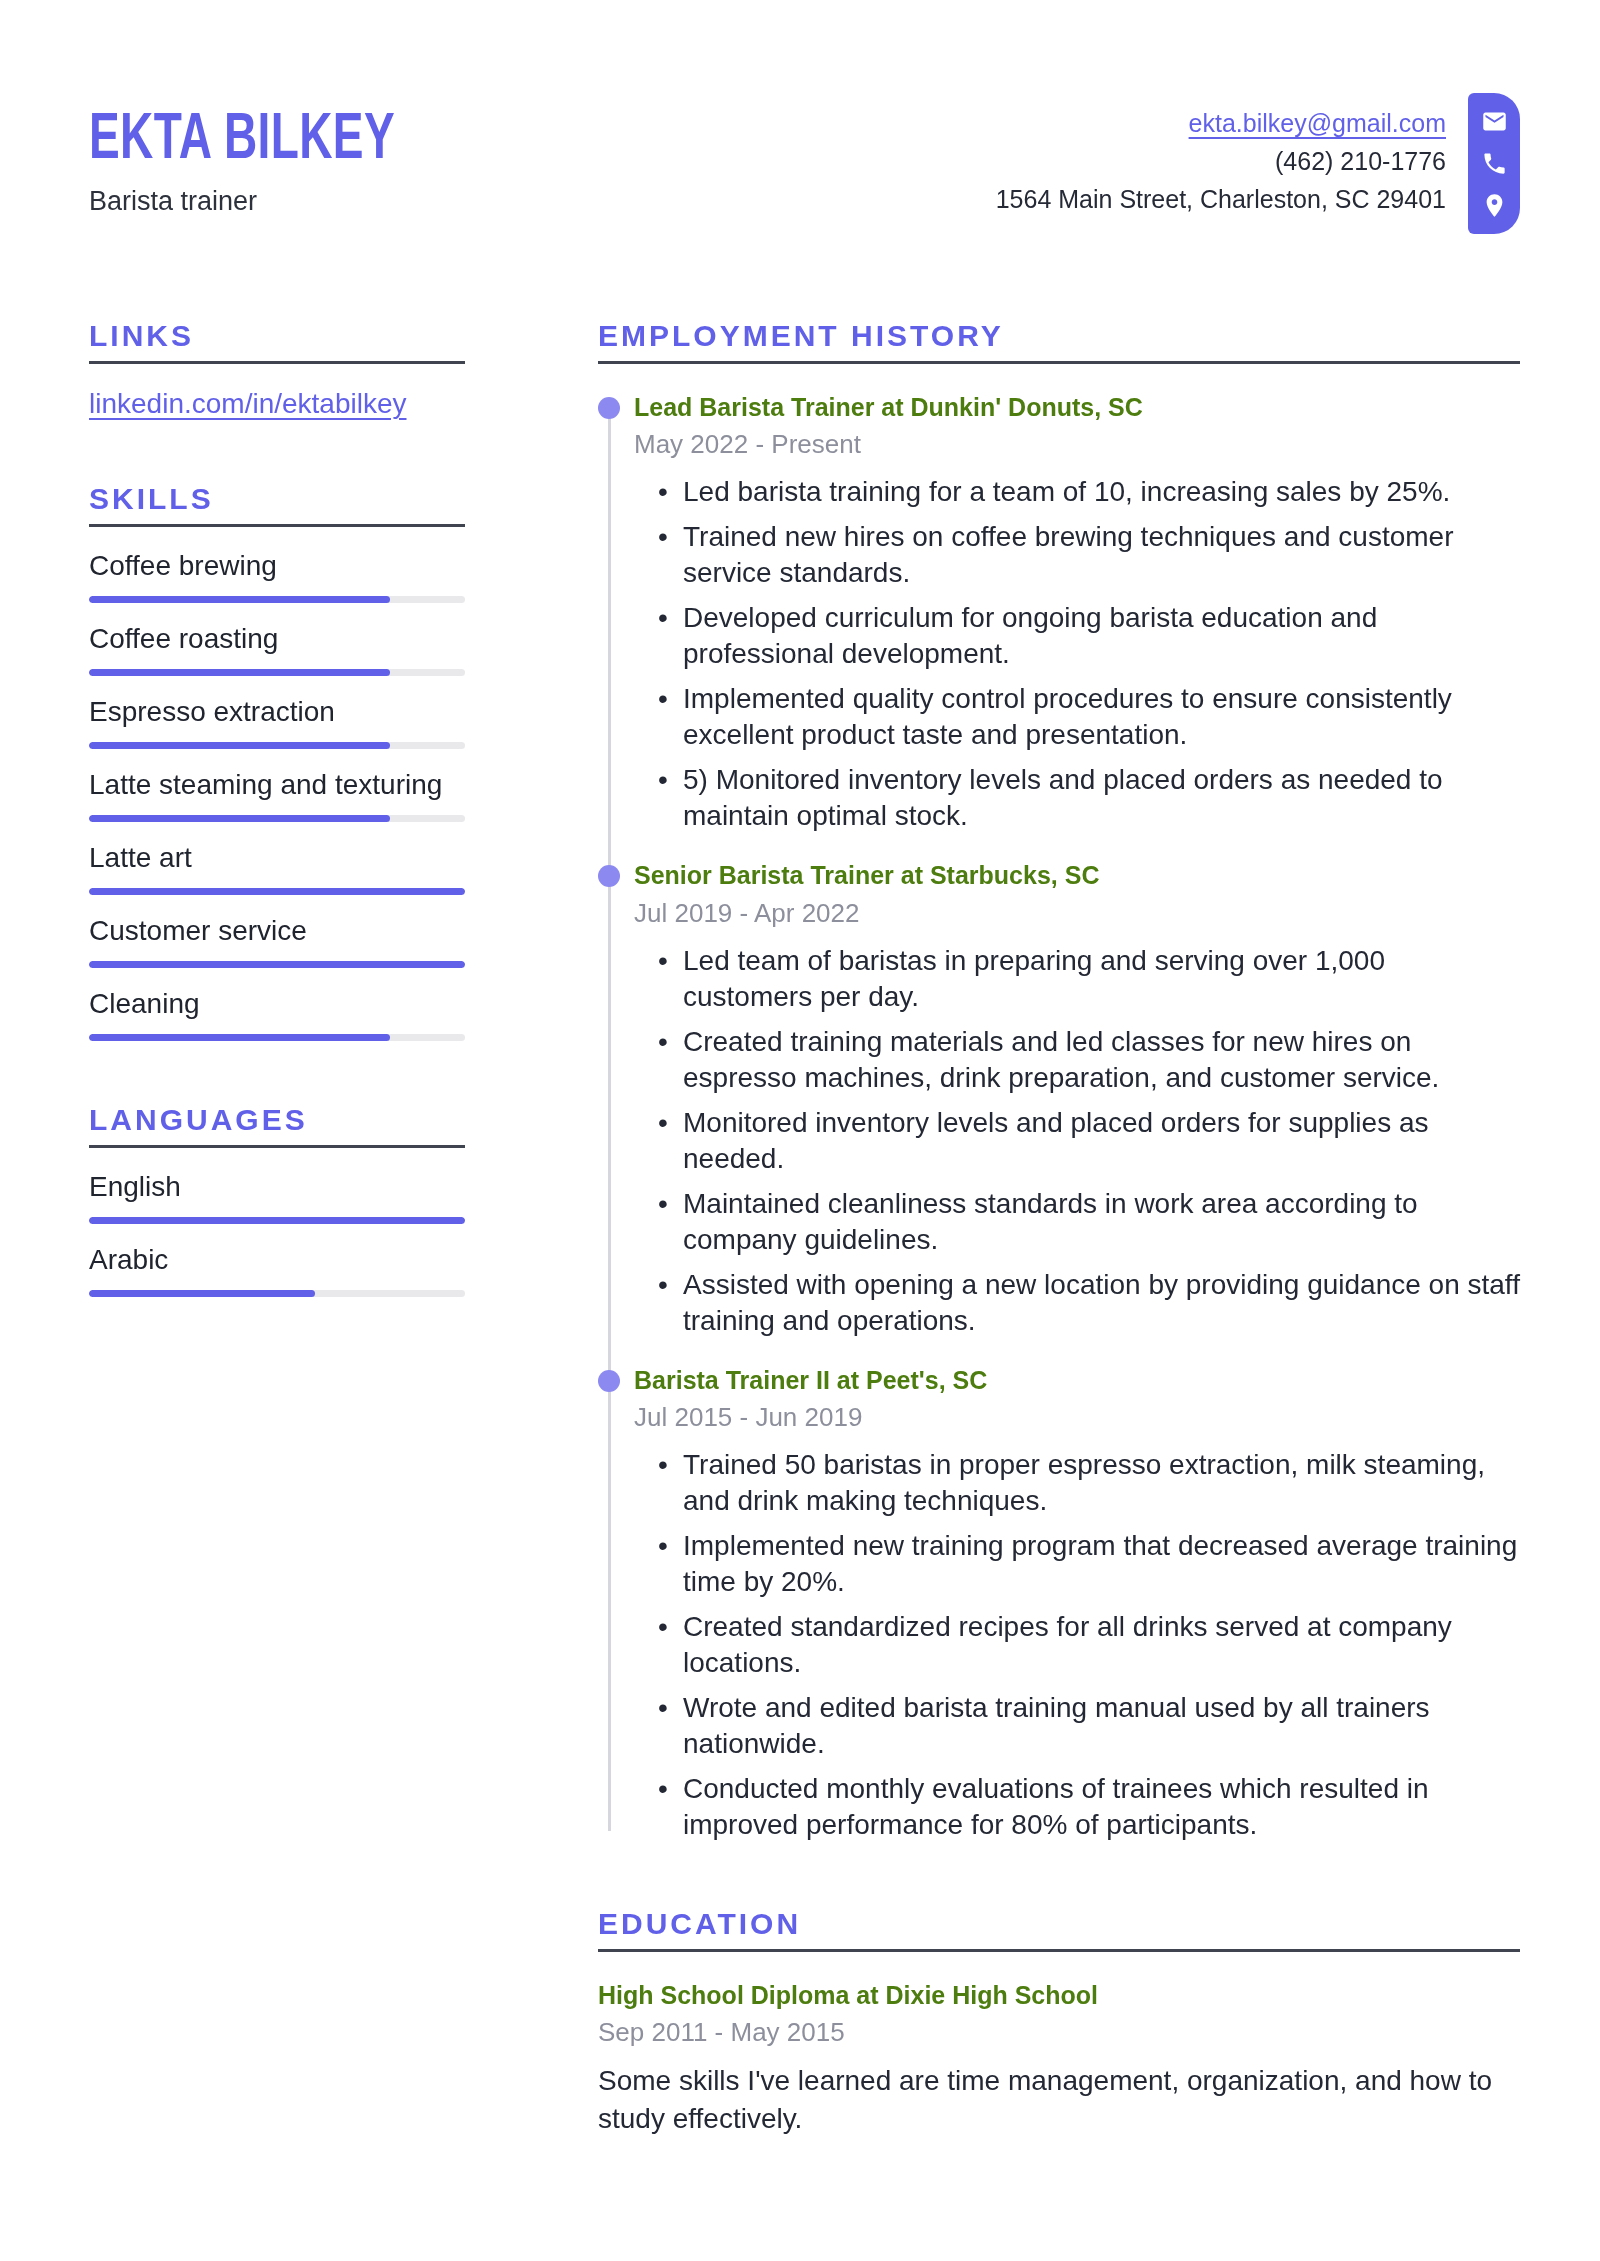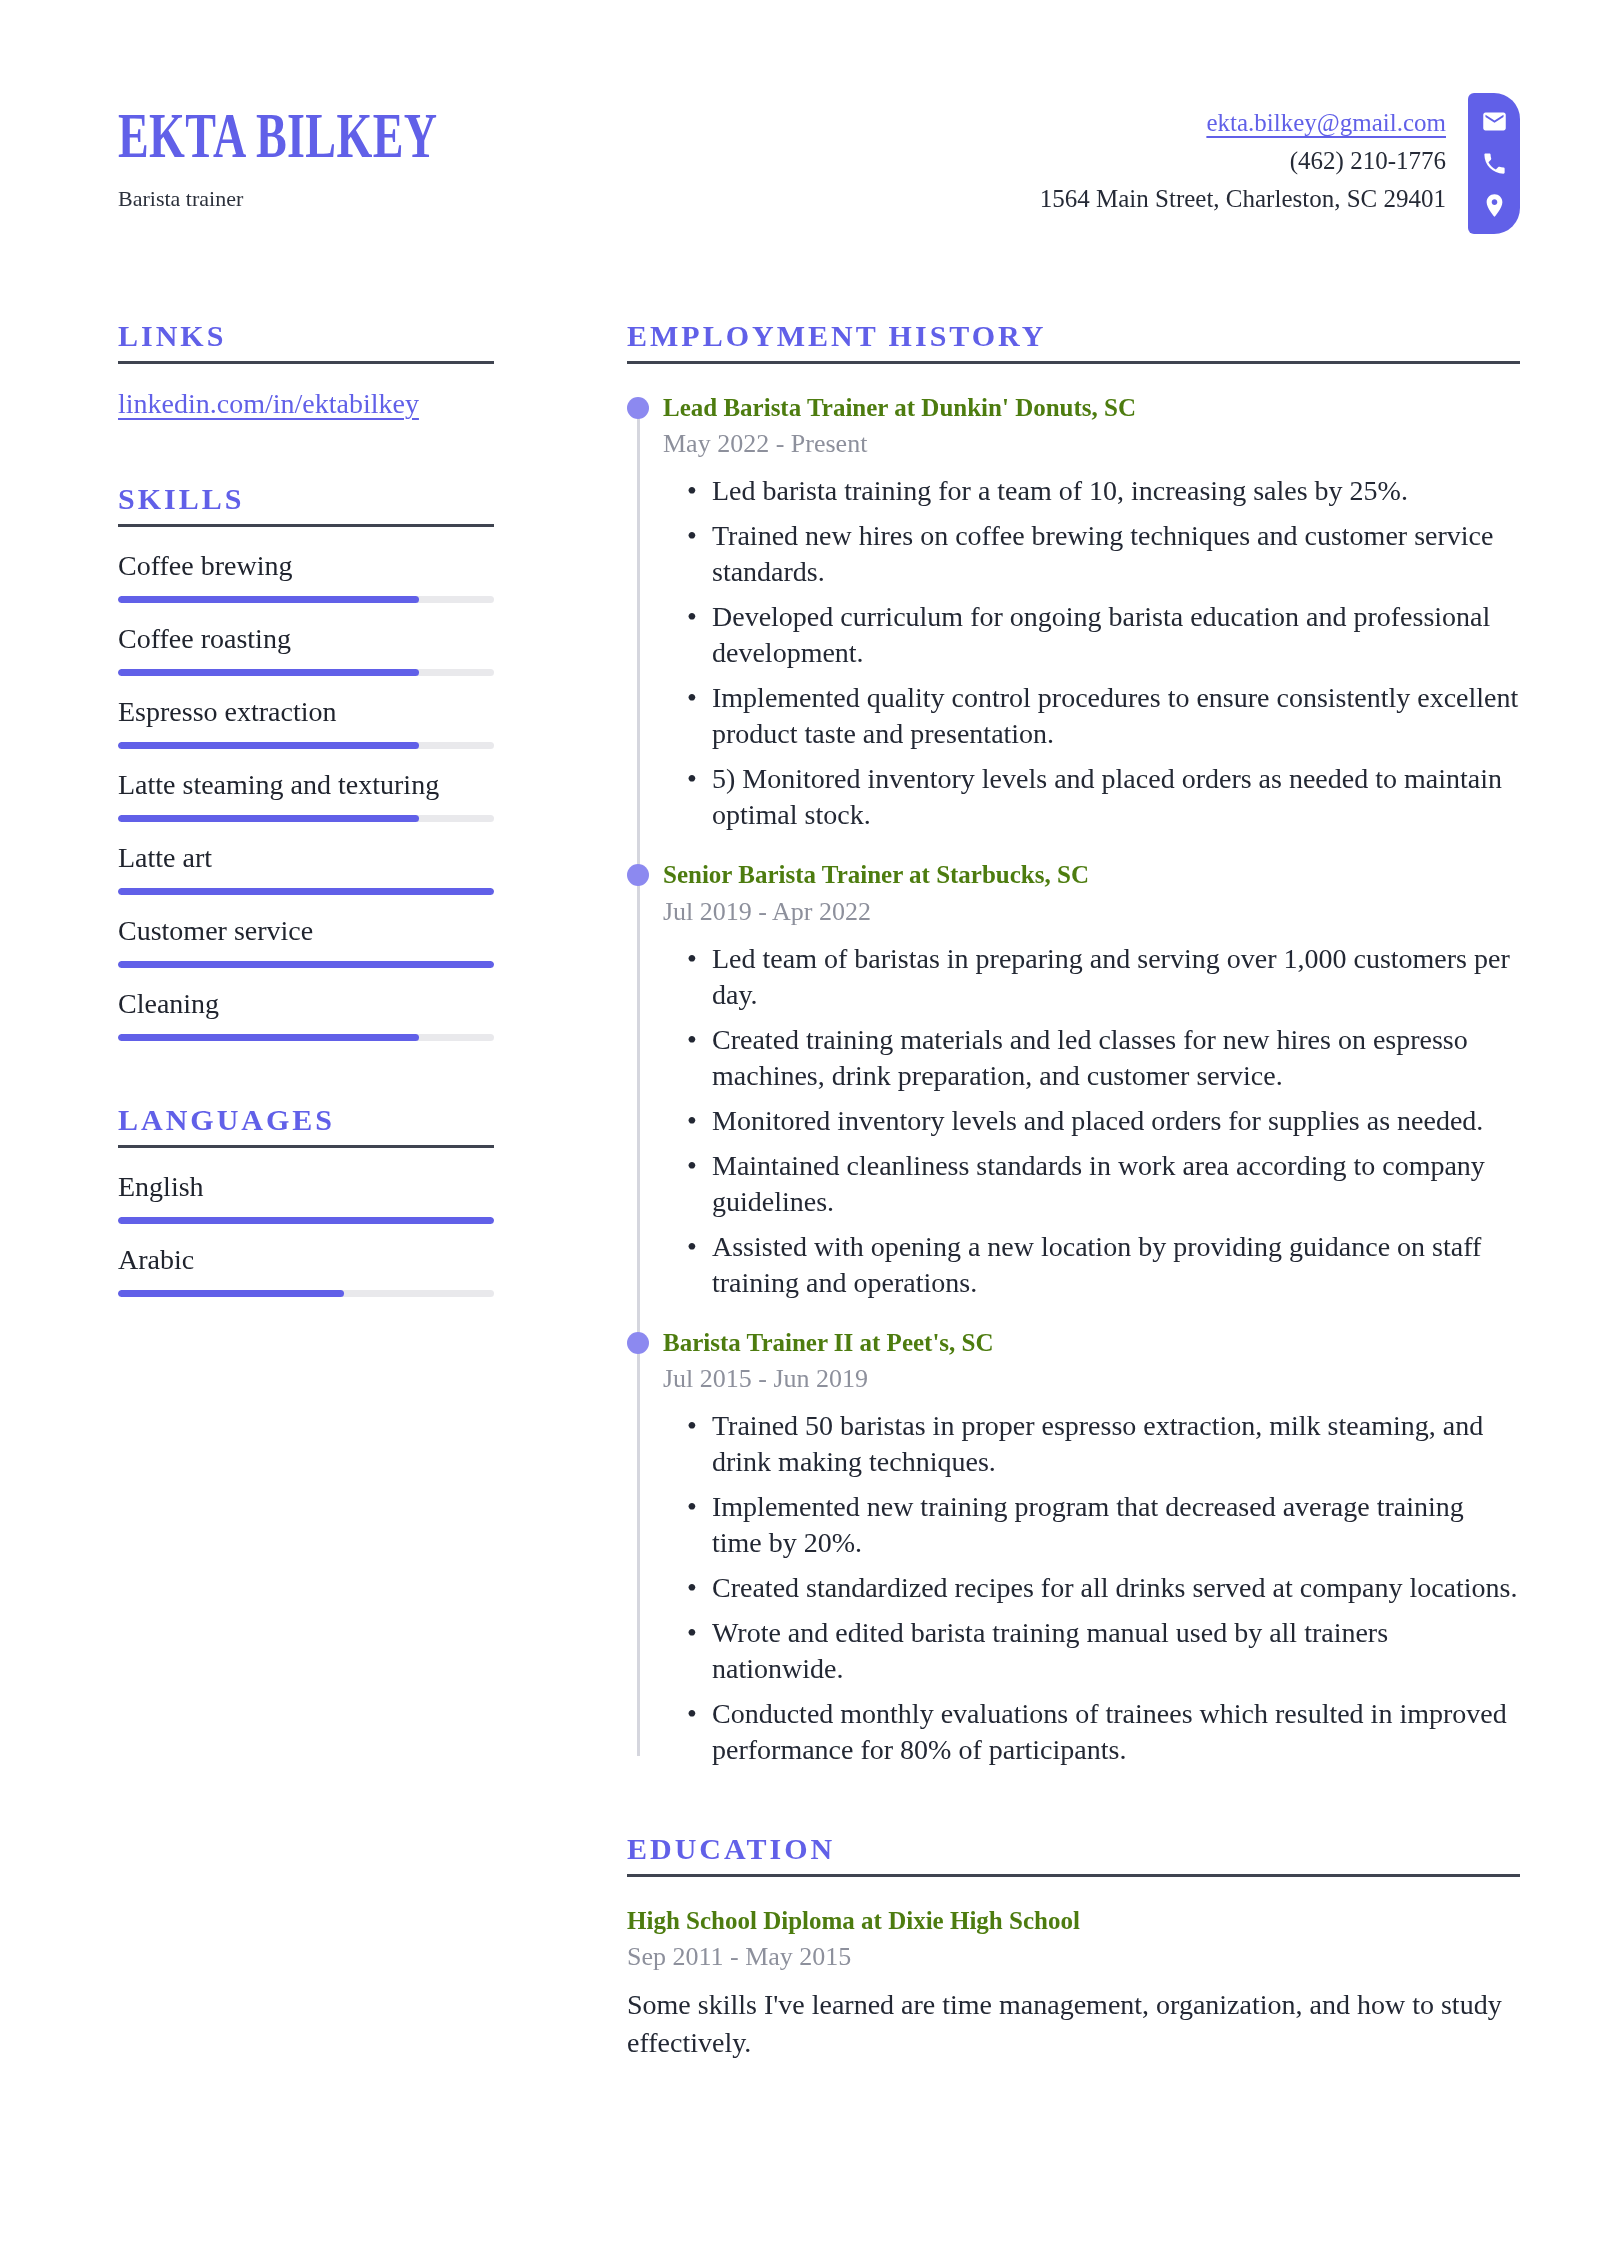--- a/index.html
+++ b/index.html
@@ -4,39 +4,38 @@
 <style>
   * { box-sizing: border-box; margin: 0; padding: 0; }
   html, body { background: #ffffff; }
   body { font-family: "Liberation Sans", sans-serif; color: #252a36; }
 
   .page {
     position: relative;
     width: 1600px;
     height: 2261px;
     background: #ffffff;
-    padding: 0 80px 0 118px;
+    padding: 0 80px 0 89px;
     overflow: hidden;
-    font-family: Liberation Serif, serif;
   }
 
   
   .top { display: flex; align-items: flex-start; margin-top: 104px; }
   .name-block { flex: 0 0 auto; }
   h1.name {
     font-size: 64px;
     font-weight: 700;
     color: #6160e8;
     line-height: 1.0;
     letter-spacing: 0.5px;
     transform: scaleX(0.72);
     transform-origin: left top;
     white-space: nowrap;
   }
-  .subtitle { font-size: 22px; color: #2c313c; margin-top: 18px; }
+  .subtitle { font-size: 27px; color: #2c313c; margin-top: 18px; }
 
   .contact-block {
     margin-left: auto;
     text-align: right;
     font-size: 25px;
     line-height: 38px;
     color: #252a36;
   }
   .contact-block a.email {
     color: #6160e8;

